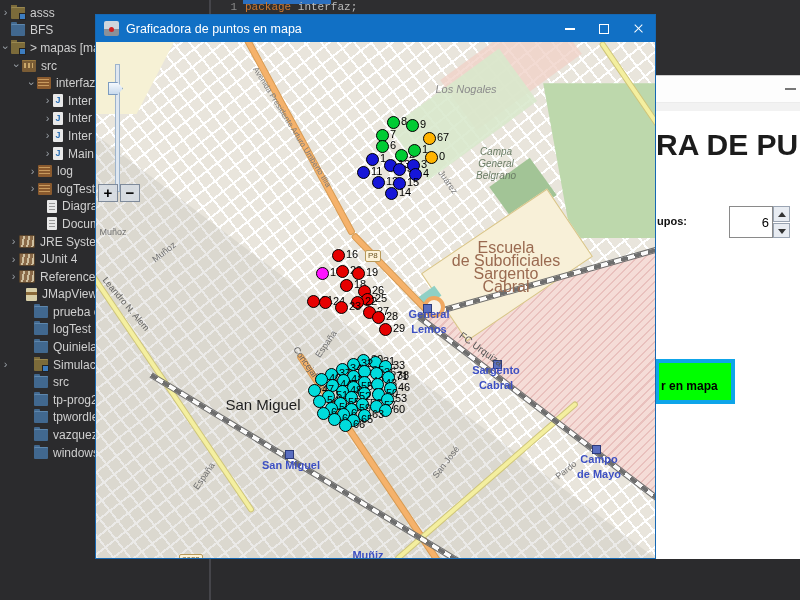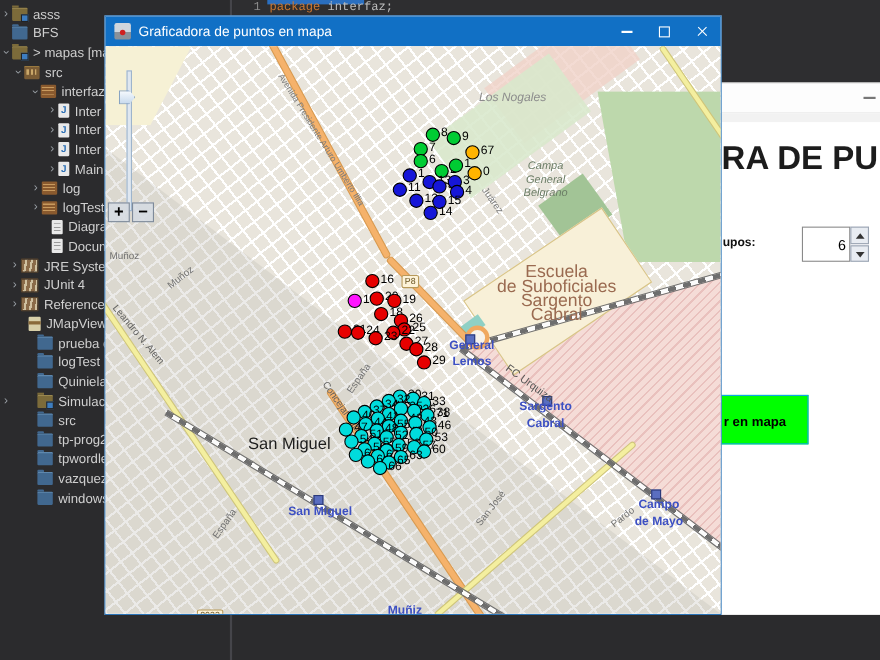--- a/index.html
+++ b/index.html
@@ -46,21 +46,21 @@
   #right-menuband{position:absolute;left:0;top:27px;width:145px;height:8px;background:#f2f2f2;}
   #right-heading{position:absolute;left:1px;top:52px;width:200px;font-size:30px;font-weight:bold;color:#1c1c1c;white-space:nowrap;overflow:hidden;}
   #groups-label{position:absolute;left:2px;top:139px;font-size:11px;font-weight:bold;color:#111;}
   #spinner{position:absolute;left:74px;top:130px;width:44px;height:32px;border:1px solid #8a8a8a;background:#fff;box-sizing:border-box;}
   #spinner-value{position:absolute;right:3px;top:8px;font-size:13px;color:#000;}
   #spinner-btns{position:absolute;left:118px;top:130px;width:17px;height:32px;}
   .spbtn{position:absolute;left:0;width:17px;height:15.5px;background:#e8ecf2;border:1px solid #9aa4b2;box-sizing:border-box;}
   #spup{top:0;} #spdown{top:16.5px;}
   .tri-up{position:absolute;left:4px;top:5px;width:0;height:0;border-left:4px solid transparent;border-right:4px solid transparent;border-bottom:5px solid #333;}
   .tri-down{position:absolute;left:4px;top:5px;width:0;height:0;border-left:4px solid transparent;border-right:4px solid transparent;border-top:5px solid #333;}
-  #plot-btn{position:absolute;left:0;top:283px;width:80px;height:45px;background:#00ff00;border:1px solid #0ea5e9;box-sizing:border-box;}
+  #plot-btn{position:absolute;left:0;top:283px;width:80px;height:45px;background:#00ff00;border:4px solid #0ea5e9;box-sizing:border-box;}
   #plot-btn span{position:absolute;left:2px;top:16px;font-size:12px;font-weight:bold;color:#000;white-space:nowrap;}
   
   #mapwin{position:absolute;left:95px;top:14px;width:561px;height:545px;border:1px solid #1668b3;box-sizing:border-box;background:#fff;}
   #titlebar{position:absolute;left:0;top:0;width:559px;height:27px;background:#1170c5;display:flex;align-items:center;}
   #appicon{width:15px;height:15px;margin-left:8px;border-radius:2px;background:linear-gradient(180deg,#cfd6dd 0 55%,#8a9199 55% 100%);position:relative;flex:none;}
   #appicon::after{content:"";position:absolute;left:5px;top:6px;width:5px;height:5px;border-radius:50%;background:#d02020;}
   #wtitle{color:#fff;font-size:12.5px;margin-left:7px;flex:1;white-space:nowrap;overflow:hidden;}
   .winbtn{width:34px;height:27px;flex:none;position:relative;}
   .glyph-min{position:absolute;left:12px;top:13px;width:10px;height:1.5px;background:#fff;}
   .glyph-max{position:absolute;left:12px;top:9px;width:8px;height:8px;border:1.2px solid #fff;}

